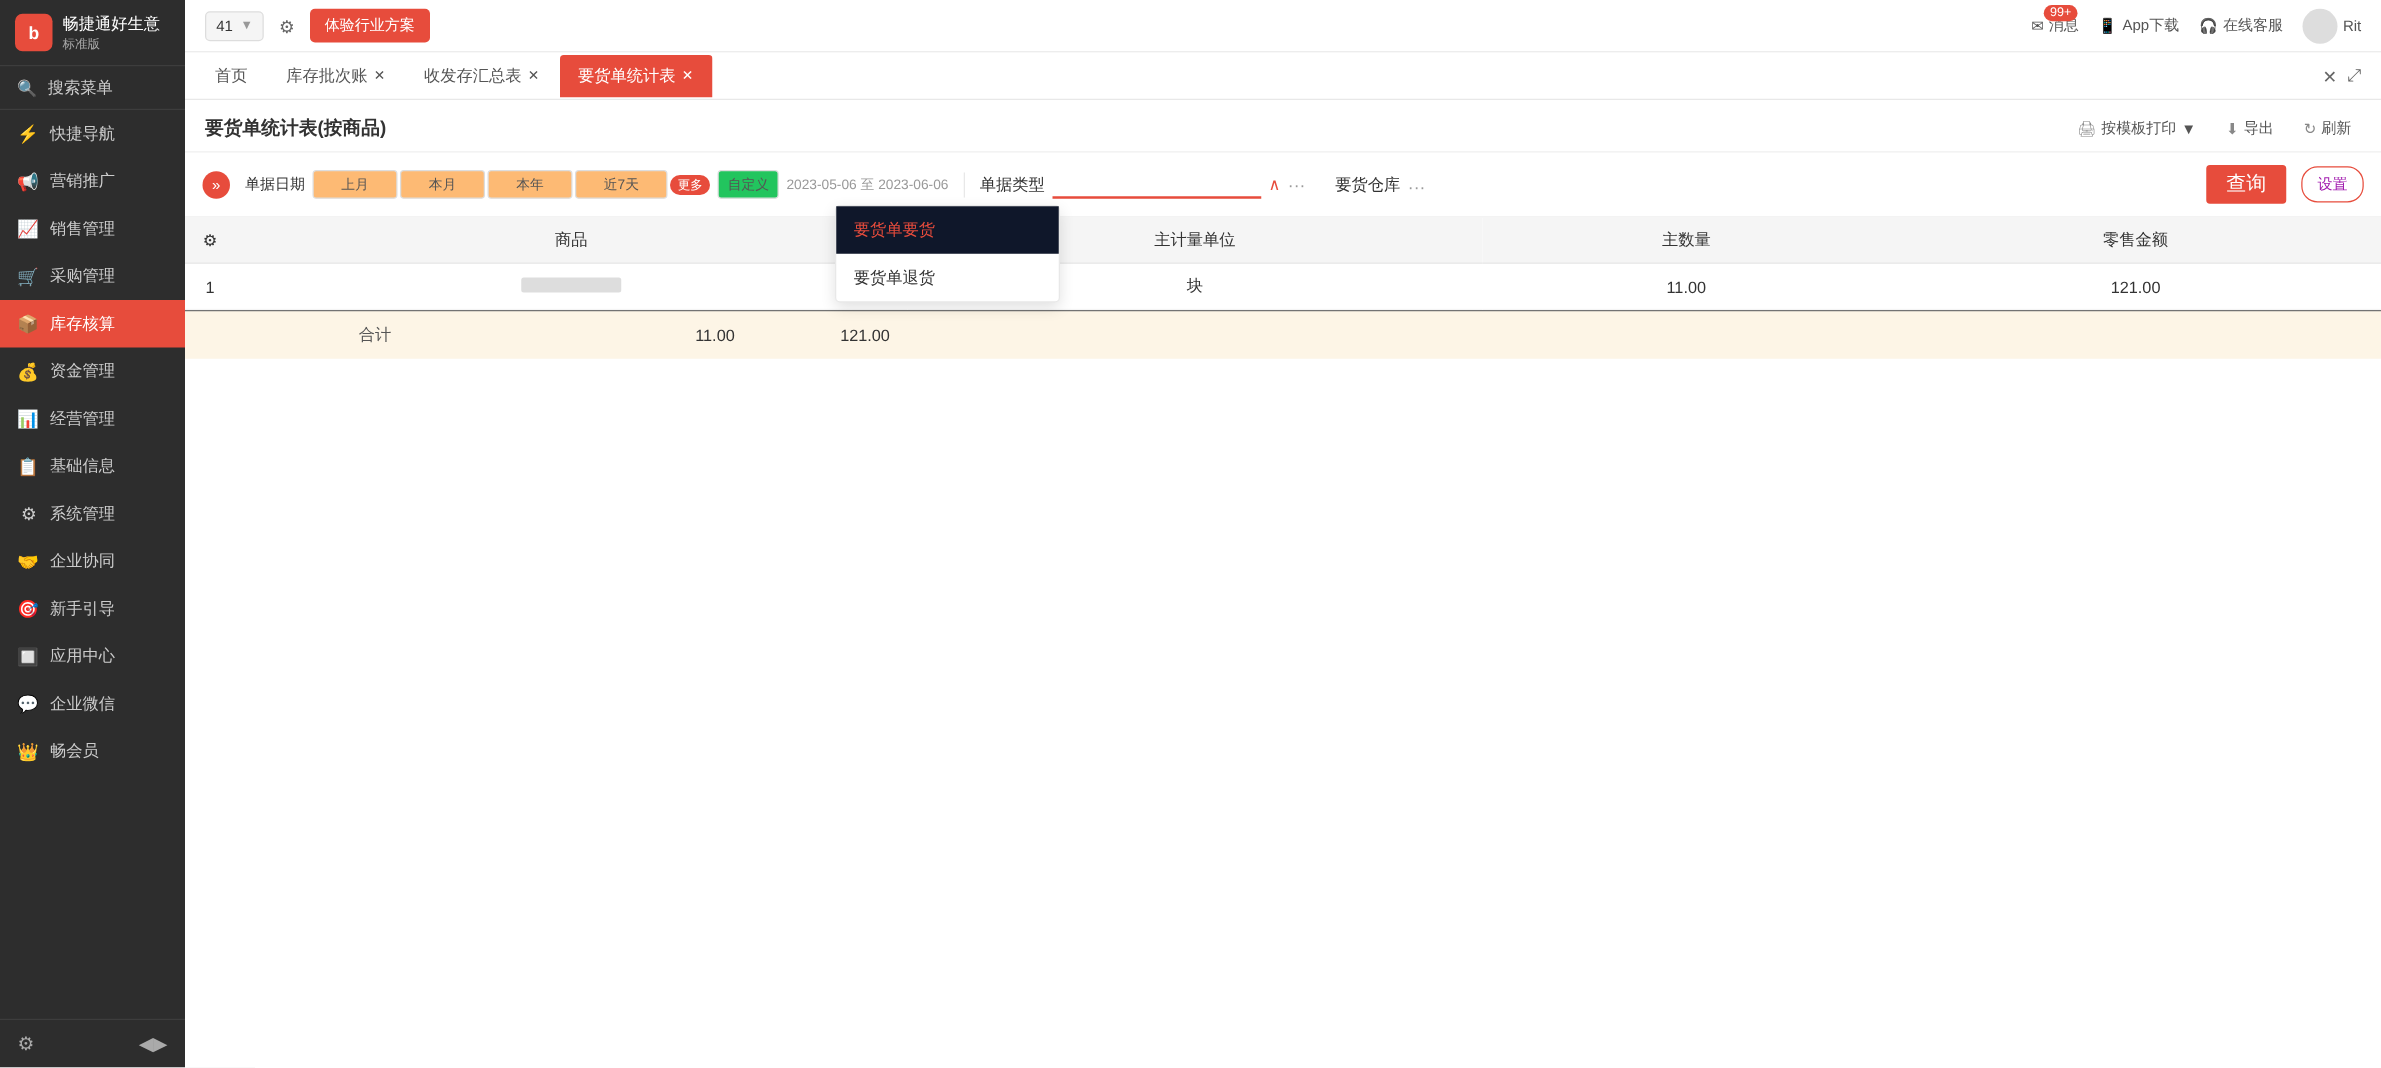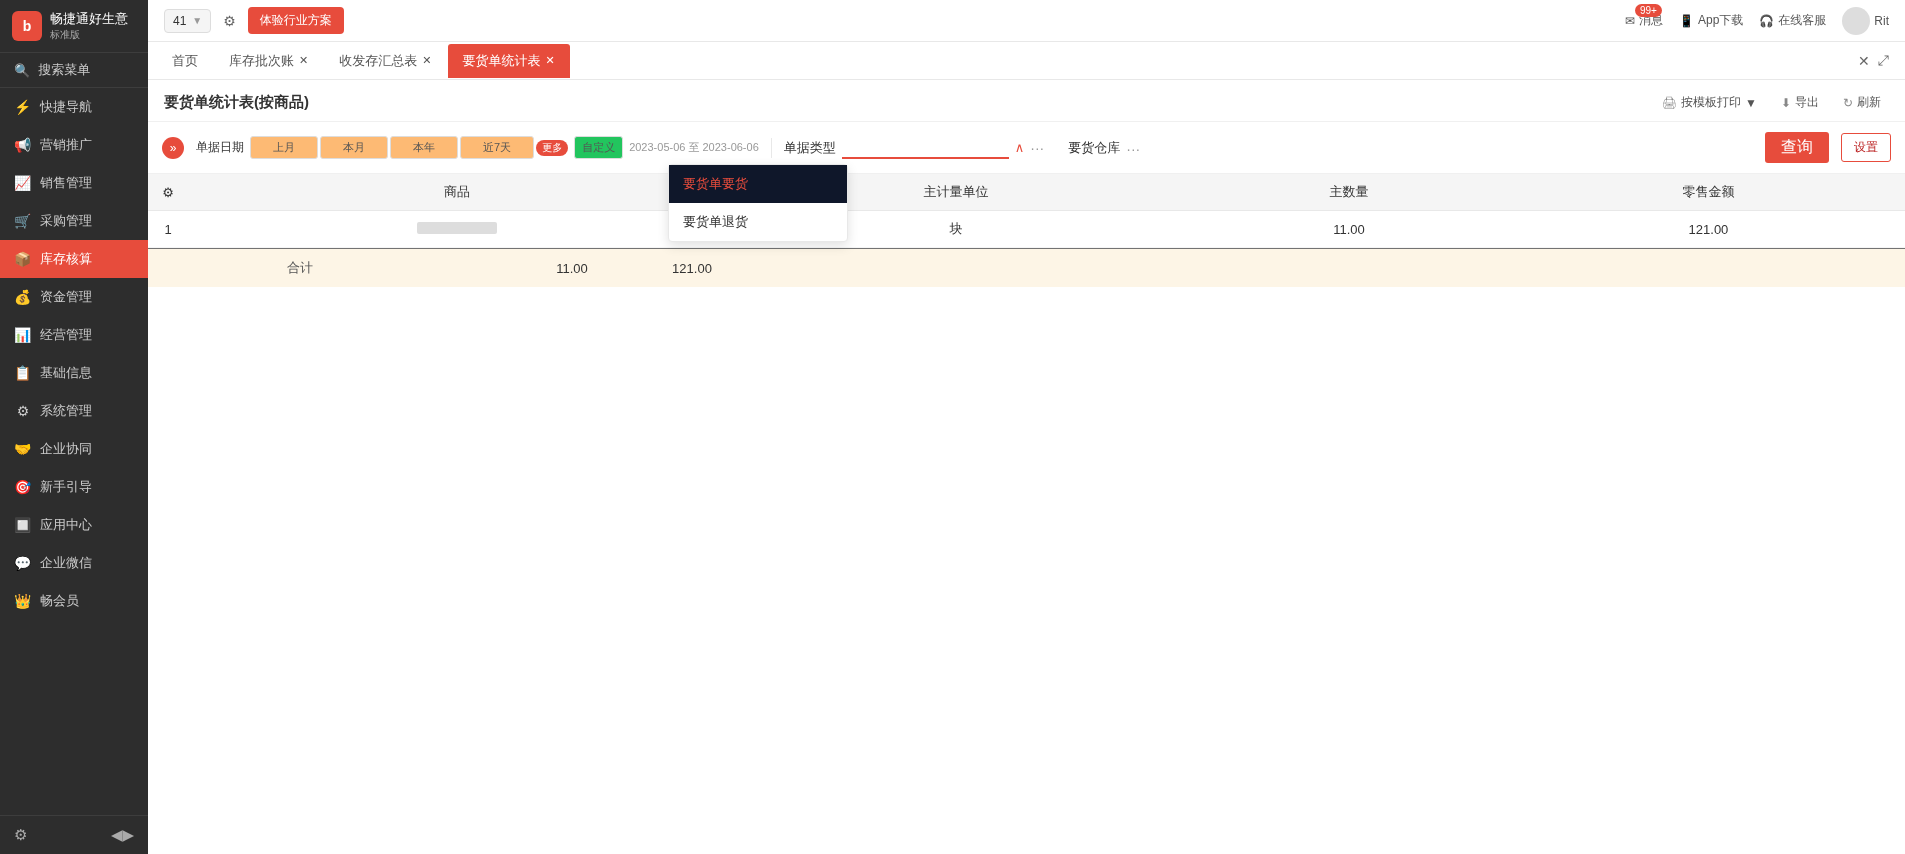--- a/index.html
+++ b/index.html
@@ -213,22 +213,22 @@
     .filter-warehouse-group {
       display: flex; align-items: flex-end; gap: 6px; margin-left: 12px;
     }
 
     .filter-search-btn {
       background: #e74c3c; color: #fff; border: none;
       padding: 5px 16px; border-radius: 3px; cursor: pointer; font-size: 16px;
       margin-left: auto;
     }
     .filter-settings-btn {
-      border: 1px solid #e74c3c; color: #b91c1c; background: #fff;
-      padding: 5px 12px; border-radius: 3px; cursor: pointer; font-size: 12px;
+      border: 1px solid #e74c3c; color: #a21caf; background: #fff;
+      padding: 5px 12px; border-radius: 13px; cursor: pointer; font-size: 12px;
     }
 
     
     .dropdown-overlay {
       position: absolute;
       top: 42px;
       left: 520px;
       background: #fff;
       border: 1px solid #e8e8e8;
       border-radius: 4px;

